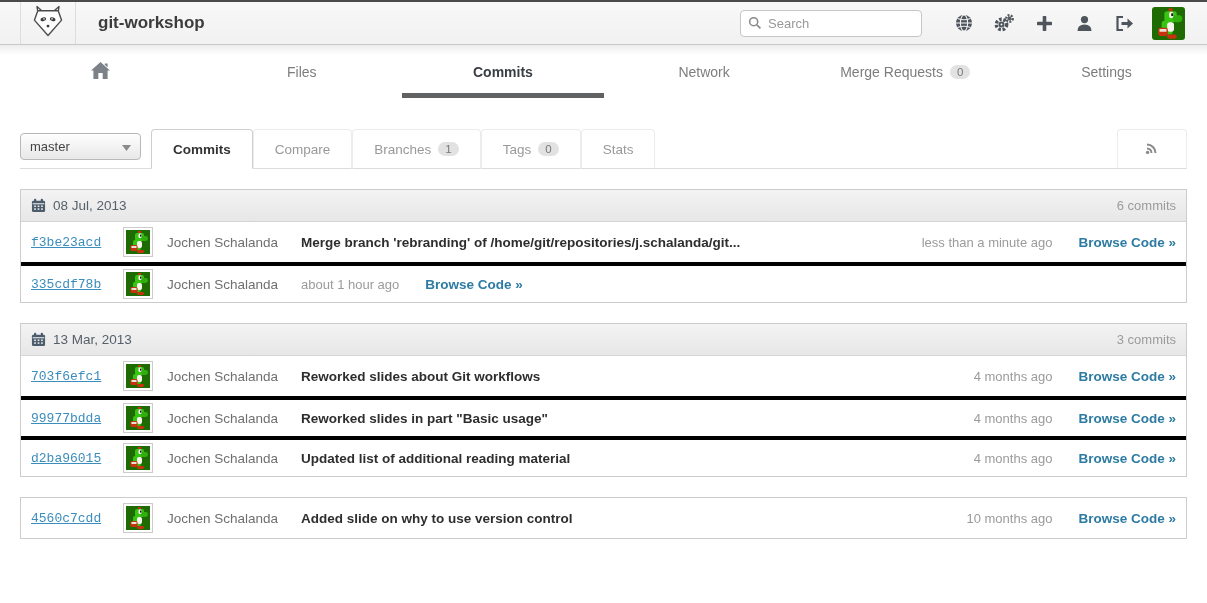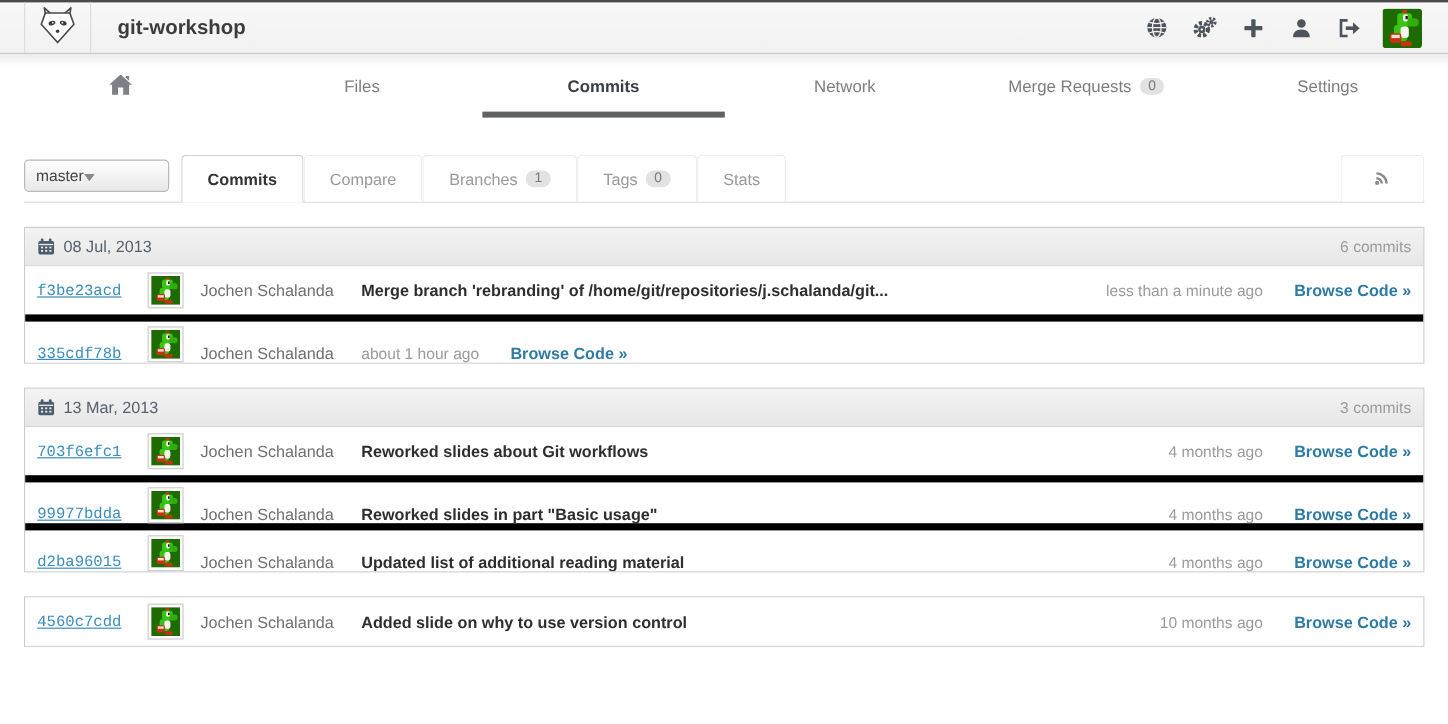--- a/index.html
+++ b/index.html
@@ -29,38 +29,38 @@
                        font-size:14px; color:#7d7d7d; cursor:pointer; border-bottom:5px solid transparent;
                        padding-top:6px; }
   .mainnav .nav-item.active { color:#393e44; font-weight:bold; border-bottom-color:#606162; }
   .badge { background:#e2e2e2; color:#787878; border-radius:9px; padding:1px 7px; font-size:11.5px;
            font-weight:normal; display:inline-block; }
 
   
   .subnav { margin:30px 20px 0; display:flex; align-items:flex-end; border-bottom:1px solid #dcdcdc; height:41px; }
   .branch-select { align-self:center; margin:0 10px 4px 0; width:121px; height:27px; border:1px solid #b8b8b8;
                    border-radius:4px; background:linear-gradient(#fefefe,#e8e8e8); box-shadow:inset 0 1px 0 #fff;
-                   display:flex; align-items:center; justify-content:flex-start; padding:0 9px; cursor:pointer;
+                   display:flex; align-items:center; justify-content:space-between; padding:0 9px; cursor:pointer;
                    font-size:13px; color:#444; }
   .tab { height:40px; display:flex; align-items:center; gap:7px; padding:0 21px; margin-bottom:-1px;
          border:1px solid #ececec; border-bottom:1px solid #dcdcdc; border-radius:4px 4px 0 0;
          color:#999; font-size:13.5px; cursor:pointer; background:#fff; }
   .tab.active { border:1px solid #cfcfcf; border-bottom:1px solid #fff; color:#333; font-weight:bold; }
   .tab.rss { margin-left:auto; padding:0 26px; }
 
   
   .groups { padding:0 20px; }
   .group { margin-top:20px; border:1px solid #ccc; background:#fff; }
   .group-header { height:32px; display:flex; align-items:center; padding:0 10px;
                   background:linear-gradient(#f3f3f3,#e7e7e7); border-bottom:1px solid #d4d4d4;
                   color:#56606b; font-size:13.5px; }
   .group-header .cal { margin-right:7px; line-height:0; }
   .group-count { margin-left:auto; color:#9b9b9b; font-size:13px; }
   .commit-row { display:flex; align-items:center; height:40px; padding:0 10px; background:#fff; }
-  .commit-row + .commit-row { border-top:6px solid #000000;align-items:flex-end; }
+  .commit-row + .commit-row { border-top:4px solid #000000; }
   .commit-hash { width:88px; font-family:"Liberation Mono","DejaVu Sans Mono",monospace; font-size:13px;
                  color:#3b8dbd; text-decoration:underline; cursor:pointer; flex-shrink:0; }
   .commit-avatar { width:30px; height:30px; border:1px solid #ccc; background:#fff; padding:2px; margin:0 14px 0 4px;
                    flex-shrink:0; line-height:0; }
   .commit-author { width:118px; margin-right:16px; color:#6f6f6f; font-size:13.5px; white-space:nowrap;
                    flex-shrink:0; }
   .commit-msg { flex:1; font-weight:bold; color:#2e2e2e; font-size:13.5px; white-space:nowrap; overflow:hidden;
                 text-overflow:ellipsis; padding-right:30px; }
   .commit-time { color:#9b9b9b; font-size:13px; white-space:nowrap; margin-right:26px; }
   .browse-link { color:#2d7ba3; font-weight:bold; font-size:13.5px; white-space:nowrap; cursor:pointer; }
@@ -82,20 +82,27 @@
             <circle cx="20" cy="26" r="1.7"></circle>
           </g>
           <g fill="#fff">
             <circle cx="15.3" cy="17.5" r="0.9"></circle>
             <circle cx="24.7" cy="17.5" r="0.9"></circle>
           </g>
         </svg></span>
   </div>
   <div class="app-title">git-workshop</div>
   <div class="topbar-right">
+    <div class="searchbox">
+      <span class="mag"><svg width="14" height="14" viewBox="0 0 16 16">
+            <circle cx="6.5" cy="6.5" r="4.6" fill="none" stroke="#8a8a8a" stroke-width="1.8"></circle>
+            <line x1="10" y1="10" x2="14.2" y2="14.2" stroke="#8a8a8a" stroke-width="2"></line>
+          </svg></span>
+      <input type="text" placeholder="Search" style="">
+    </div>
     <div class="icon-btn">
       <span><svg width="18" height="18" viewBox="0 0 18 18">
             <circle cx="9" cy="9" r="8" fill="#4e545b"></circle>
             <g stroke="#f1f1f1" stroke-width="1.1" fill="none">
               <ellipse cx="9" cy="9" rx="3.6" ry="8"></ellipse>
               <line x1="1" y1="9" x2="17" y2="9"></line>
               <path d="M2.5 4.5 Q9 7 15.5 4.5"></path>
               <path d="M2.5 13.5 Q9 11 15.5 13.5"></path>
             </g>
           </svg></span>

